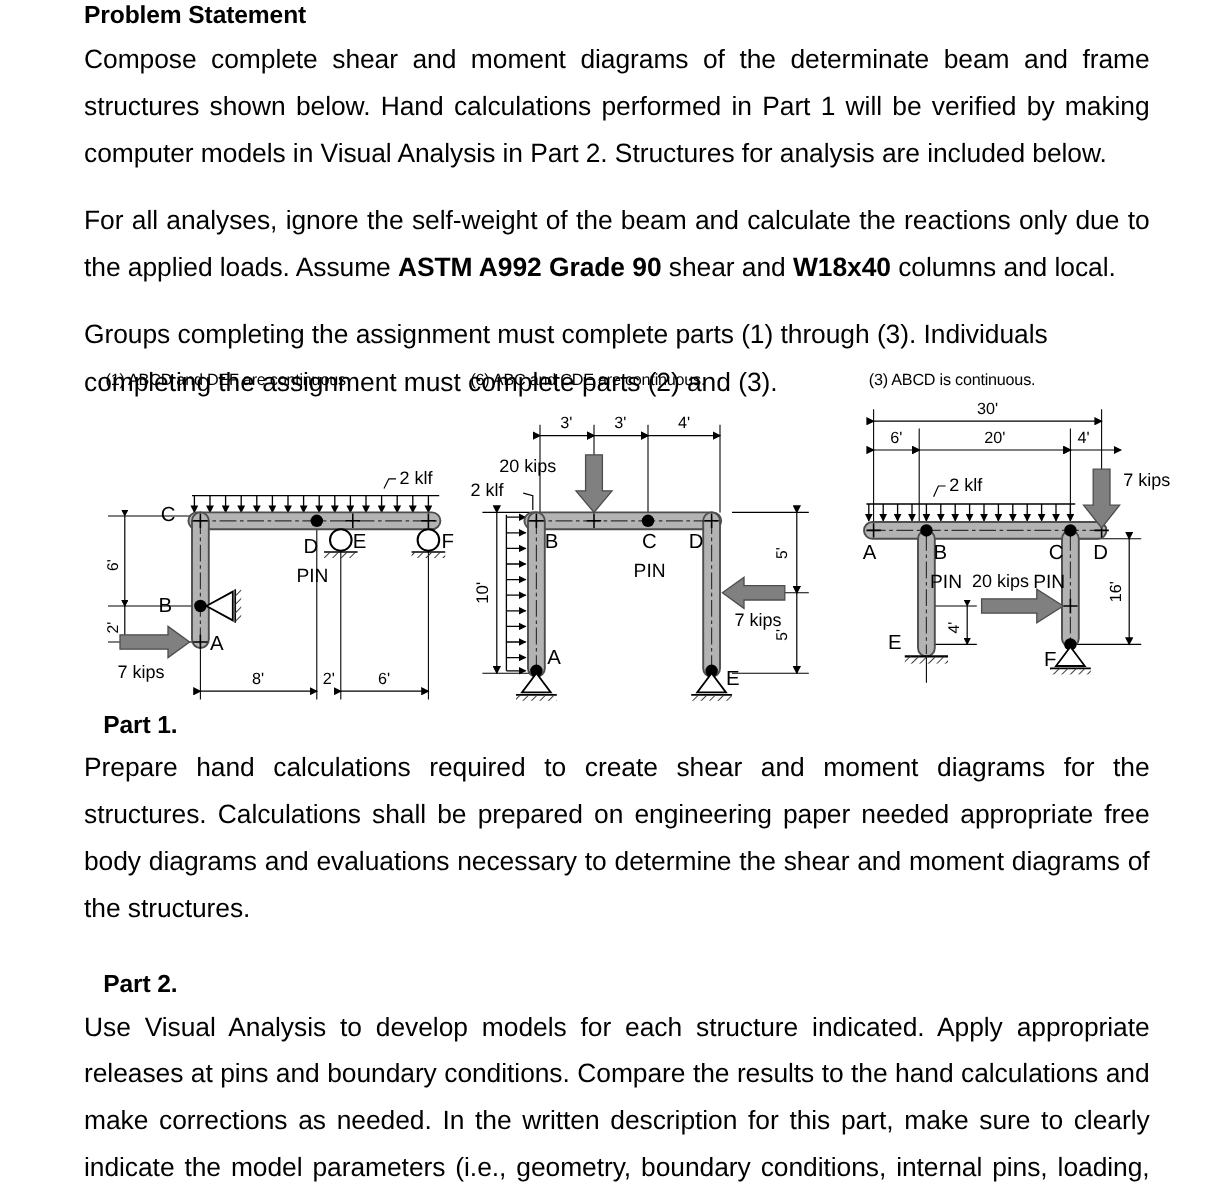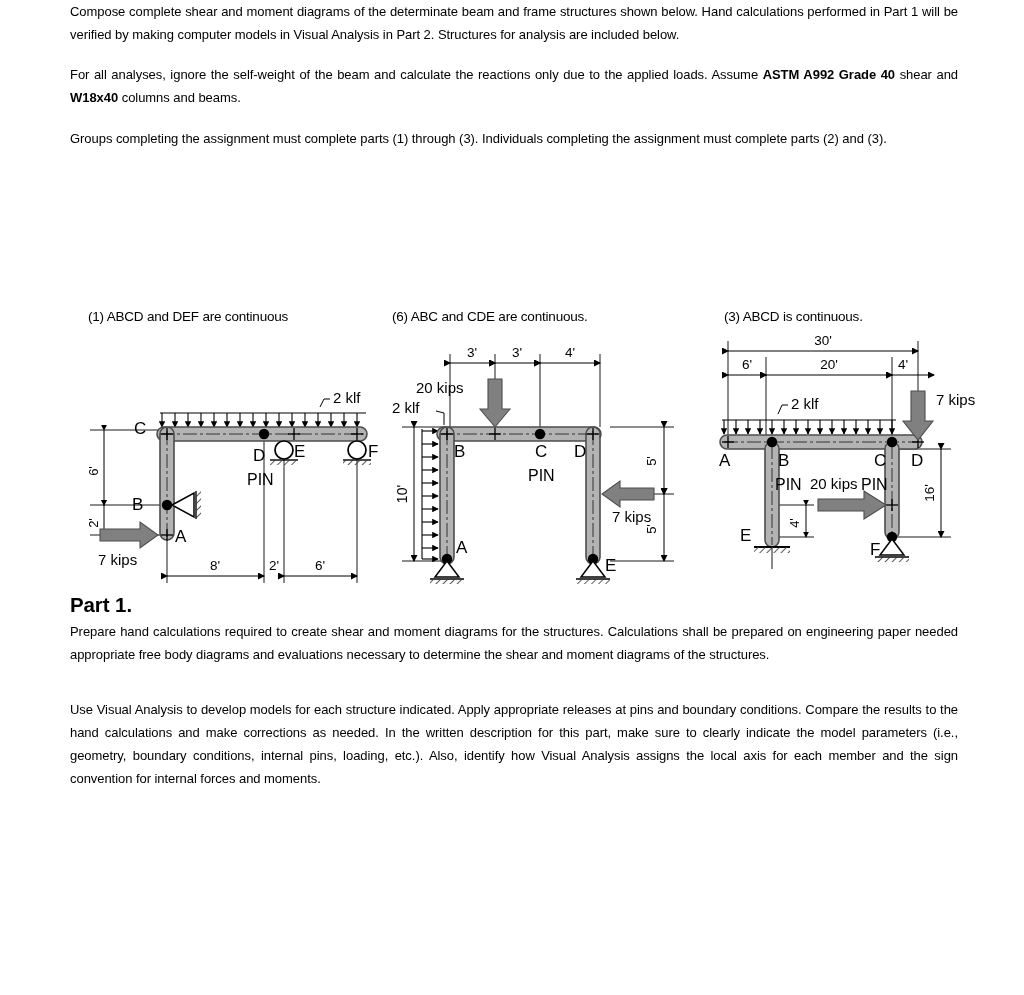--- a/index.html
+++ b/index.html
@@ -30,26 +30,26 @@
   h1.heading {
     font-size: 20.5px;
     font-weight: bold;
     margin: 0 0 4px 0;
     letter-spacing: -0.1px;
     line-height: 1.25;
   }
   h2.heading {
     font-size: 20.5px;
     font-weight: bold;
-    margin: 0 0 2px 0;
+    margin: 0 0 2px 16px;
     letter-spacing: -0.1px;
     line-height: 1.25;
   }
   p.para {
-    font-size: 13px;
+    font-size: 22px;
     line-height: 1.78;
     margin: 0;
     text-align: justify;
     text-justify: inter-word;
     letter-spacing: -0.05px;
   }
   p.para.last-left { text-align: left; }
   .gap-sm { height: 11px; }
   .gap-md { height: 17px; }
   .gap-lg { height: 21px; }
@@ -87,26 +87,27 @@
   .fig svg { position: absolute; left: 0; top: 0; }
   text { font-family: "Liberation Sans", sans-serif; fill: #000; }
 </style>
 </head>
 <body>
 
 <div class="page">
 
   <div class="doc-body">
 
+    <h1 class="heading">Problem Statement</h1>
 
     <p class="para">Compose complete shear and moment diagrams of the determinate beam and frame structures shown below.  Hand calculations performed in Part 1 will be verified by making computer models in Visual Analysis in Part 2.  Structures for analysis are included below.</p>
 
     <div class="gap-md"></div>
 
-    <p class="para"><span>For all analyses, ignore the self-weight of the beam and calculate the reactions only due to the applied loads.  Assume </span><b>ASTM A992 Grade 40</b><span> shear and </span><b>W18x40</b><span> columns and beams.</span></p>
+    <p class="para"><span>For all analyses, ignore the self-weight of the beam and calculate the reactions only due to the applied loads.  Assume </span><b>ASTM A992 Grade 90</b><span> shear and </span><b>W18x40</b><span> columns and local.</span></p>
 
     <div class="gap-md"></div>
 
     <p class="para last-left">Groups completing the assignment must complete parts (1) through (3).  Individuals completing the assignment must complete parts (2) and (3).</p>
 
   </div>
 
   <div class="figures">
 
     <div class="fig" id="fig1">
@@ -478,17 +479,18 @@
   <div class="doc-body" style="top:592px;">
 
     <h2 class="heading">Part 1.</h2>
     <p class="para">Prepare hand calculations required to create shear and moment diagrams for the structures. Calculations shall be prepared on engineering paper needed appropriate free body diagrams and evaluations necessary to determine the shear and moment diagrams of the structures.</p>
 
     <div class="gap-sm"></div>
 
 
     <div class="gap-lg"></div>
 
+    <h2 class="heading">Part 2.</h2>
     <p class="para">Use Visual Analysis to develop models for each structure indicated.  Apply appropriate releases at pins and boundary conditions.   Compare the results to the hand calculations and make corrections as needed.  In the written description for this part, make sure to clearly indicate the model parameters (i.e., geometry, boundary conditions, internal pins, loading, etc.).  Also, identify how Visual Analysis assigns the local axis for each member and the sign convention for internal forces and moments.</p>
 
   </div>
 
 </div>
 
 </body></html>

